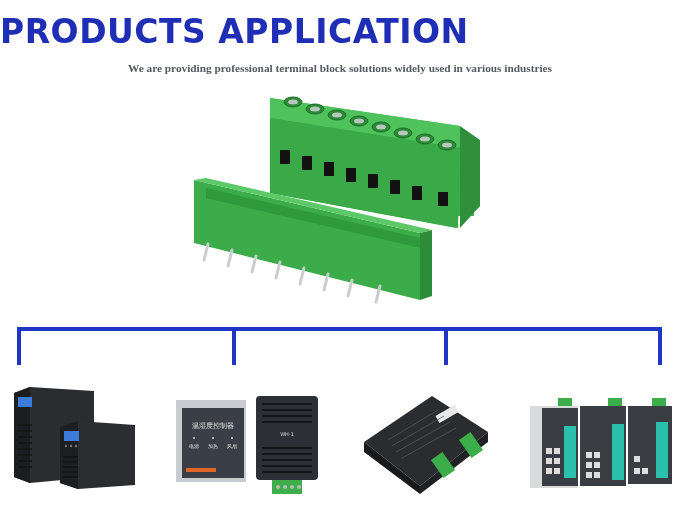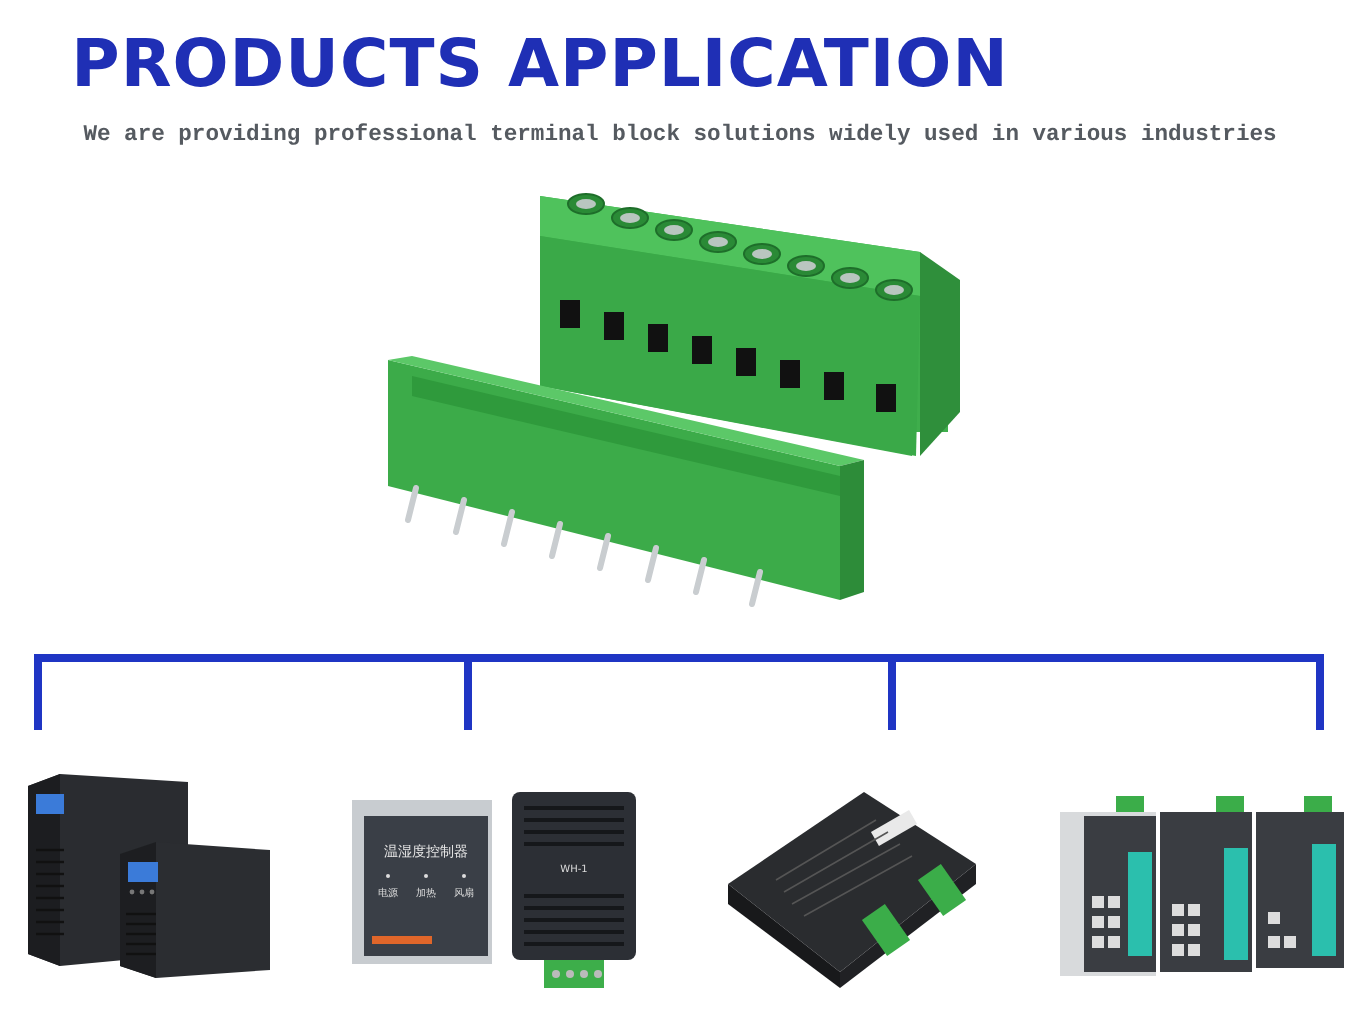--- a/index.html
+++ b/index.html
@@ -1,18 +1,18 @@
 <!DOCTYPE html>
 <html><head>
 <meta charset="utf-8">
 <style>
   html, body { margin: 0; padding: 0; background: #ffffff; }
   body { width: 680px; height: 510px; position: relative; overflow: hidden; font-family: "DejaVu Sans", sans-serif; }
-  .title { position: absolute; left: 0; top: 12px; width: 540px; text-align: center; font-family: "DejaVu Sans", sans-serif; font-weight: bold; font-size: 33px; letter-spacing: 0.5px; color: #1f2fb5; }
-  .subtitle { position: absolute; left: 0; top: 62px; width: 680px; text-align: center; font-family: Liberation Mono, monospace; font-weight: bold; font-size: 11.3px; color: #555a60; }
+  .title { position: absolute; left: 0; top: 12px; width: 540px; font-family: "DejaVu Sans", sans-serif; font-weight: bold; font-size: 33px; letter-spacing: 0.5px; color: #1f2fb5; }
+  .subtitle { position: absolute; left: 0; top: 62px; width: 680px; text-align: center; font-family: Liberation Serif, serif; font-weight: bold; font-size: 11.3px; color: #555a60; }
   .hero { position: absolute; left: 188px; top: 88px; width: 305px; height: 222px; }
   .bracket-h { position: absolute; left: 17px; top: 327px; width: 645px; height: 4px; background: #1f35c4; }
   .bracket-v { position: absolute; top: 327px; width: 4px; height: 38px; background: #1f35c4; }
   .product { position: absolute; }
 </style>
 </head>
 <body>
 
 <div class="title">PRODUCTS APPLICATION</div>
 <div class="subtitle">We are providing professional terminal block solutions widely used in various industries</div>

